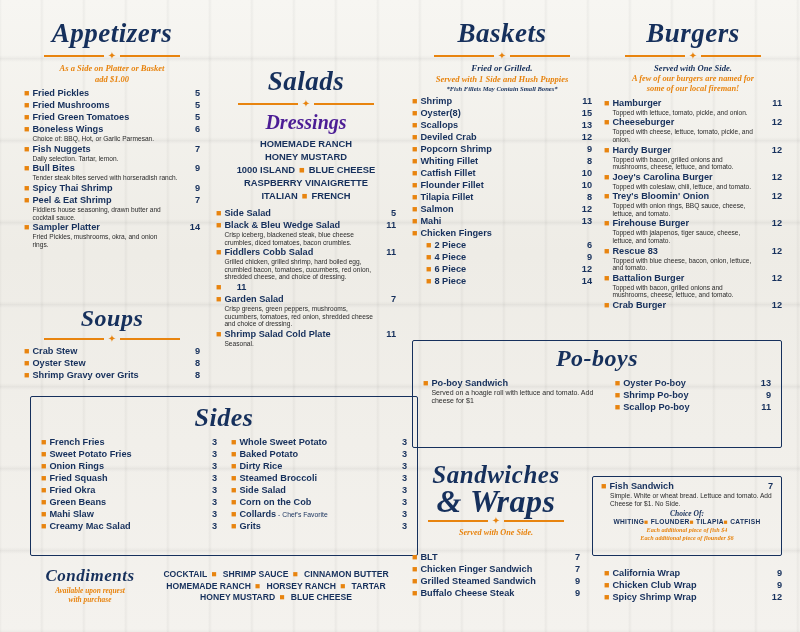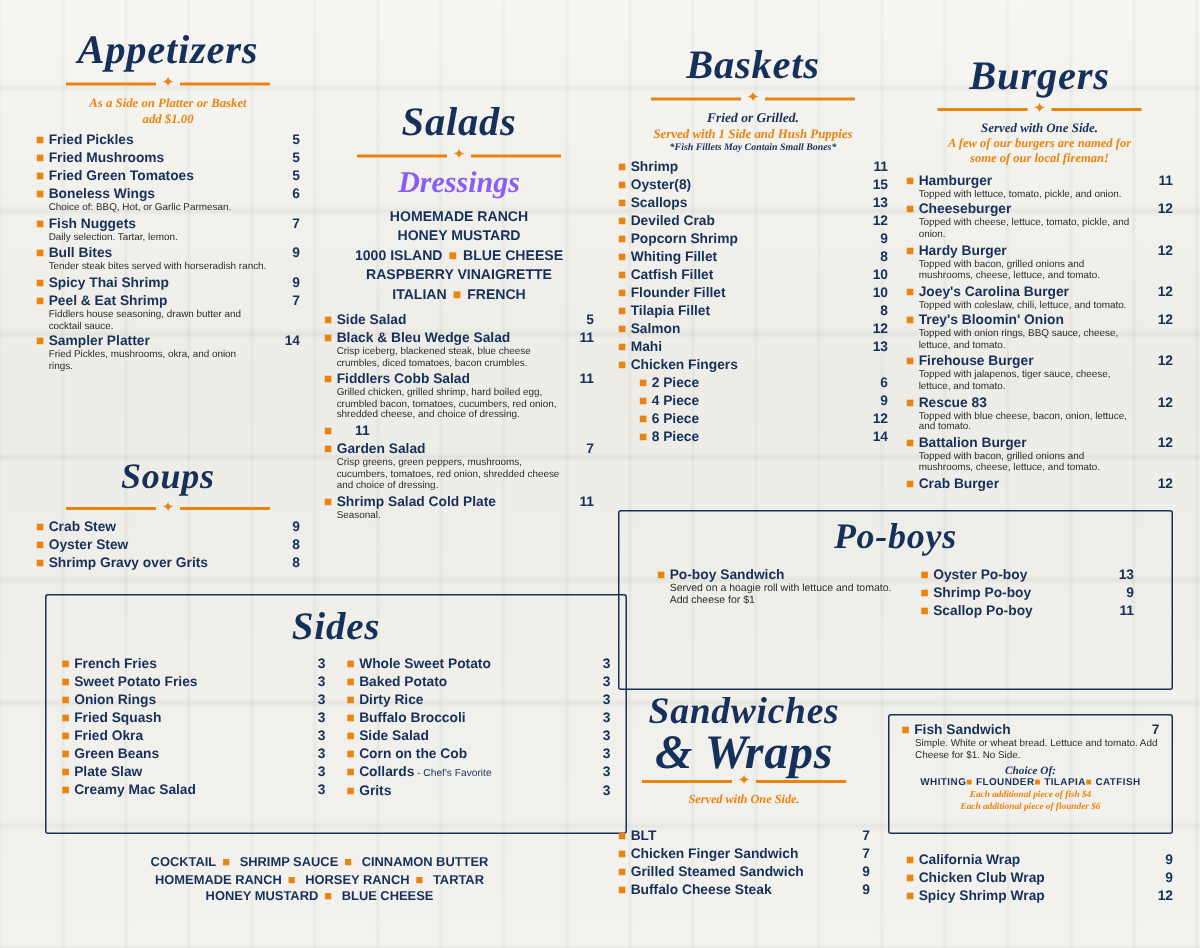--- a/index.html
+++ b/index.html
@@ -34,21 +34,21 @@
     font-weight: bold;
     color:#16305c;
     margin:0;
     letter-spacing:0.5px;
     text-align:center;
   }
   h2.sub {
     font-family: "Liberation Serif", serif;
     font-style: italic;
     font-weight: bold;
-    color:#8b5cf6;
+    color:#4c1d95;
     margin:0;
     text-align:center;
   }
   .tagline {
     font-family:"Liberation Serif", serif;
     font-style:italic; font-weight:bold;
     color:#e8840f;
     text-align:center;
     font-size:8.5px;
     line-height:1.25;
@@ -314,21 +314,21 @@
         <div class="item">
             <span class="bullet">■</span>
             <div class="item-body">
               <div class="item-name">Green Beans</div>
             </div>
             <div class="price">3</div>
           </div>
         <div class="item">
             <span class="bullet">■</span>
             <div class="item-body">
-              <div class="item-name">Plate Slaw</div>
+              <div class="item-name">Mahi Slaw</div>
             </div>
             <div class="price">3</div>
           </div>
         <div class="item">
             <span class="bullet">■</span>
             <div class="item-body">
               <div class="item-name">Creamy Mac Salad</div>
             </div>
             <div class="price">3</div>
           </div>
@@ -351,21 +351,21 @@
         <div class="item">
             <span class="bullet">■</span>
             <div class="item-body">
               <div class="item-name">Dirty Rice</div>
             </div>
             <div class="price">3</div>
           </div>
         <div class="item">
             <span class="bullet">■</span>
             <div class="item-body">
-              <div class="item-name">Buffalo Broccoli</div>
+              <div class="item-name">Steamed Broccoli</div>
             </div>
             <div class="price">3</div>
           </div>
         <div class="item">
             <span class="bullet">■</span>
             <div class="item-body">
               <div class="item-name">Side Salad</div>
             </div>
             <div class="price">3</div>
           </div>
@@ -388,41 +388,46 @@
             <div class="item-body">
               <div class="item-name">Grits</div>
             </div>
             <div class="price">3</div>
           </div>
       </div>
     </div>
   </div>
 
   <div class="col" style="left:30px; top:566px; width:366px; display:flex; align-items:flex-start; gap:6px;">
+    <div style="width:120px;">
+      <h1 class="section" style="font-size:17px;">Condiments</h1>
+      <div class="tagline" style="white-space:pre-line; font-size:7.4px;">Available upon request
+with purchase</div>
+    </div>
     <div style="flex:1; padding-top:3px;">
       <div class="centered-list" style="font-size:8.6px; line-height:11.5px;">
         <div>
           <span>COCKTAIL</span><span class="sep">■</span>
           <span>SHRIMP SAUCE</span><span class="sep">■</span>
           <span>CINNAMON BUTTER</span>
         </div>
         <div>
           <span>HOMEMADE RANCH</span><span class="sep">■</span>
           <span>HORSEY RANCH</span><span class="sep">■</span>
           <span>TARTAR</span>
         </div>
         <div>
           <span>HONEY MUSTARD</span><span class="sep">■</span>
           <span>BLUE CHEESE</span>
         </div>
       </div>
     </div>
   </div>
 
-  <div class="col" style="left:412px; top:28px; width:180px;">
+  <div class="col" style="left:412px; top:18px; width:180px;">
     <h1 class="section" style="font-size:27px;">Baskets</h1>
     <div class="flourish">
         <div class="bar"></div>
         <div class="knot">✦</div>
         <div class="bar"></div>
       </div>
     <div class="tagline navy" style="font-size:9px;">Fried or Grilled.</div>
     <div class="tagline" style="font-size:8.6px;">Served with 1 Side and Hush Puppies</div>
     <div class="tagline navy" style="font-size:6.6px; margin-bottom:3px;">*Fish Fillets May Contain Small Bones*</div>
 
@@ -535,21 +540,21 @@
       <div class="item" style="padding-left:14px;">
           <span class="bullet">■</span>
           <div class="item-body">
             <div class="item-name">8 Piece</div>
           </div>
           <div class="price">14</div>
         </div>
     </div>
   </div>
 
-  <div class="col" style="left:604px; top:35px; width:178px;">
+  <div class="col" style="left:604px; top:18px; width:178px;">
     <h1 class="section" style="font-size:27px;">Burgers</h1>
     <div class="flourish">
         <div class="bar"></div>
         <div class="knot">✦</div>
         <div class="bar"></div>
       </div>
     <div class="tagline navy" style="font-size:8.6px;">Served with One Side.</div>
     <div class="tagline" style="white-space:pre-line; font-size:8.4px; margin-bottom:3px;">A few of our burgers are named for
 some of our local fireman!</div>
 
@@ -621,21 +626,21 @@
       <div class="item">
           <span class="bullet">■</span>
           <div class="item-body">
             <div class="item-name">Crab Burger</div>
           </div>
           <div class="price">12</div>
         </div>
     </div>
   </div>
 
-  <div class="col box" style="left:412px; top:340px; width:370px; height:120px; padding:4px 25px;">
+  <div class="col box" style="left:412px; top:340px; width:370px; height:108px; padding:4px 10px;">
     <h1 class="section" style="font-size:24px;">Po-boys</h1>
     <div style="display:flex; gap:12px; margin-top:6px;">
       <div style="flex:1.15;">
         <div class="item">
           <span class="bullet">■</span>
           <div class="item-body">
             <div class="item-name">Po-boy Sandwich</div>
             <div class="item-desc" style="font-size:7px; line-height:8.4px;">Served on a hoagie roll with lettuce and tomato. Add cheese for $1</div>
           </div>
         </div>

